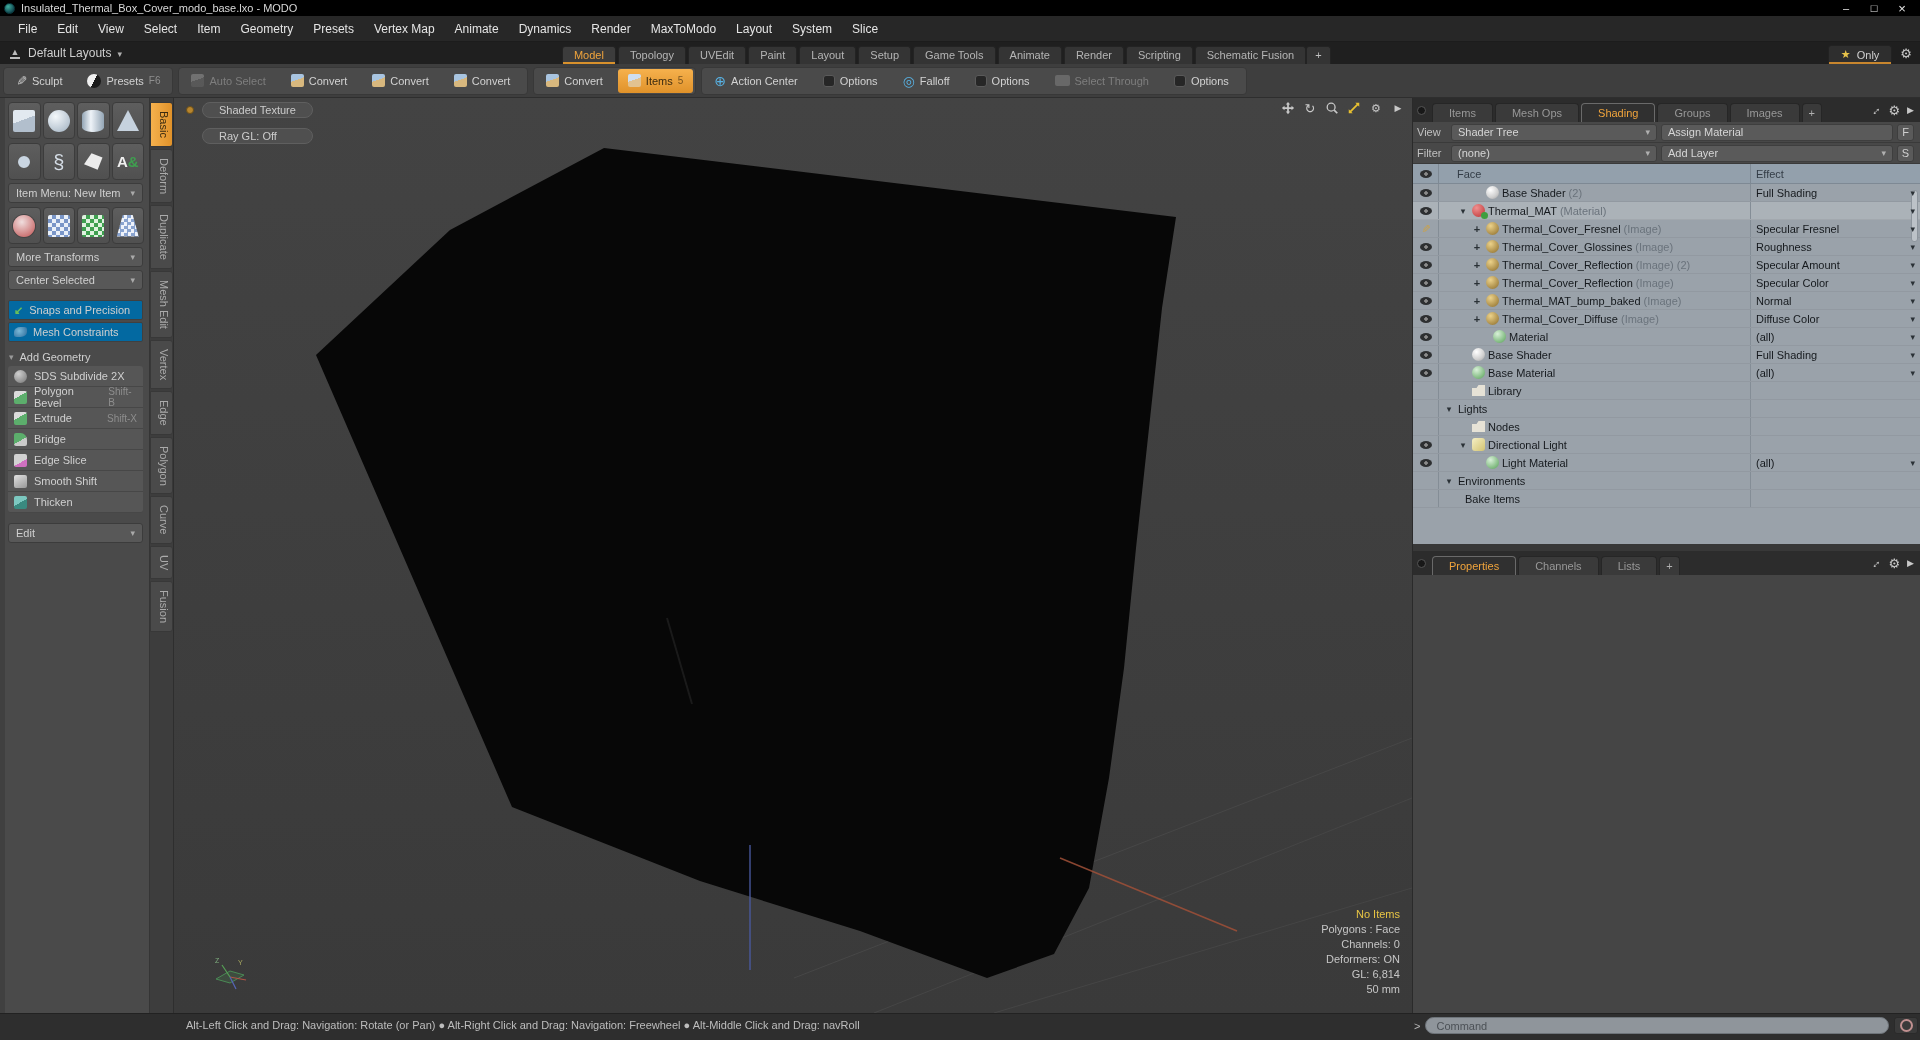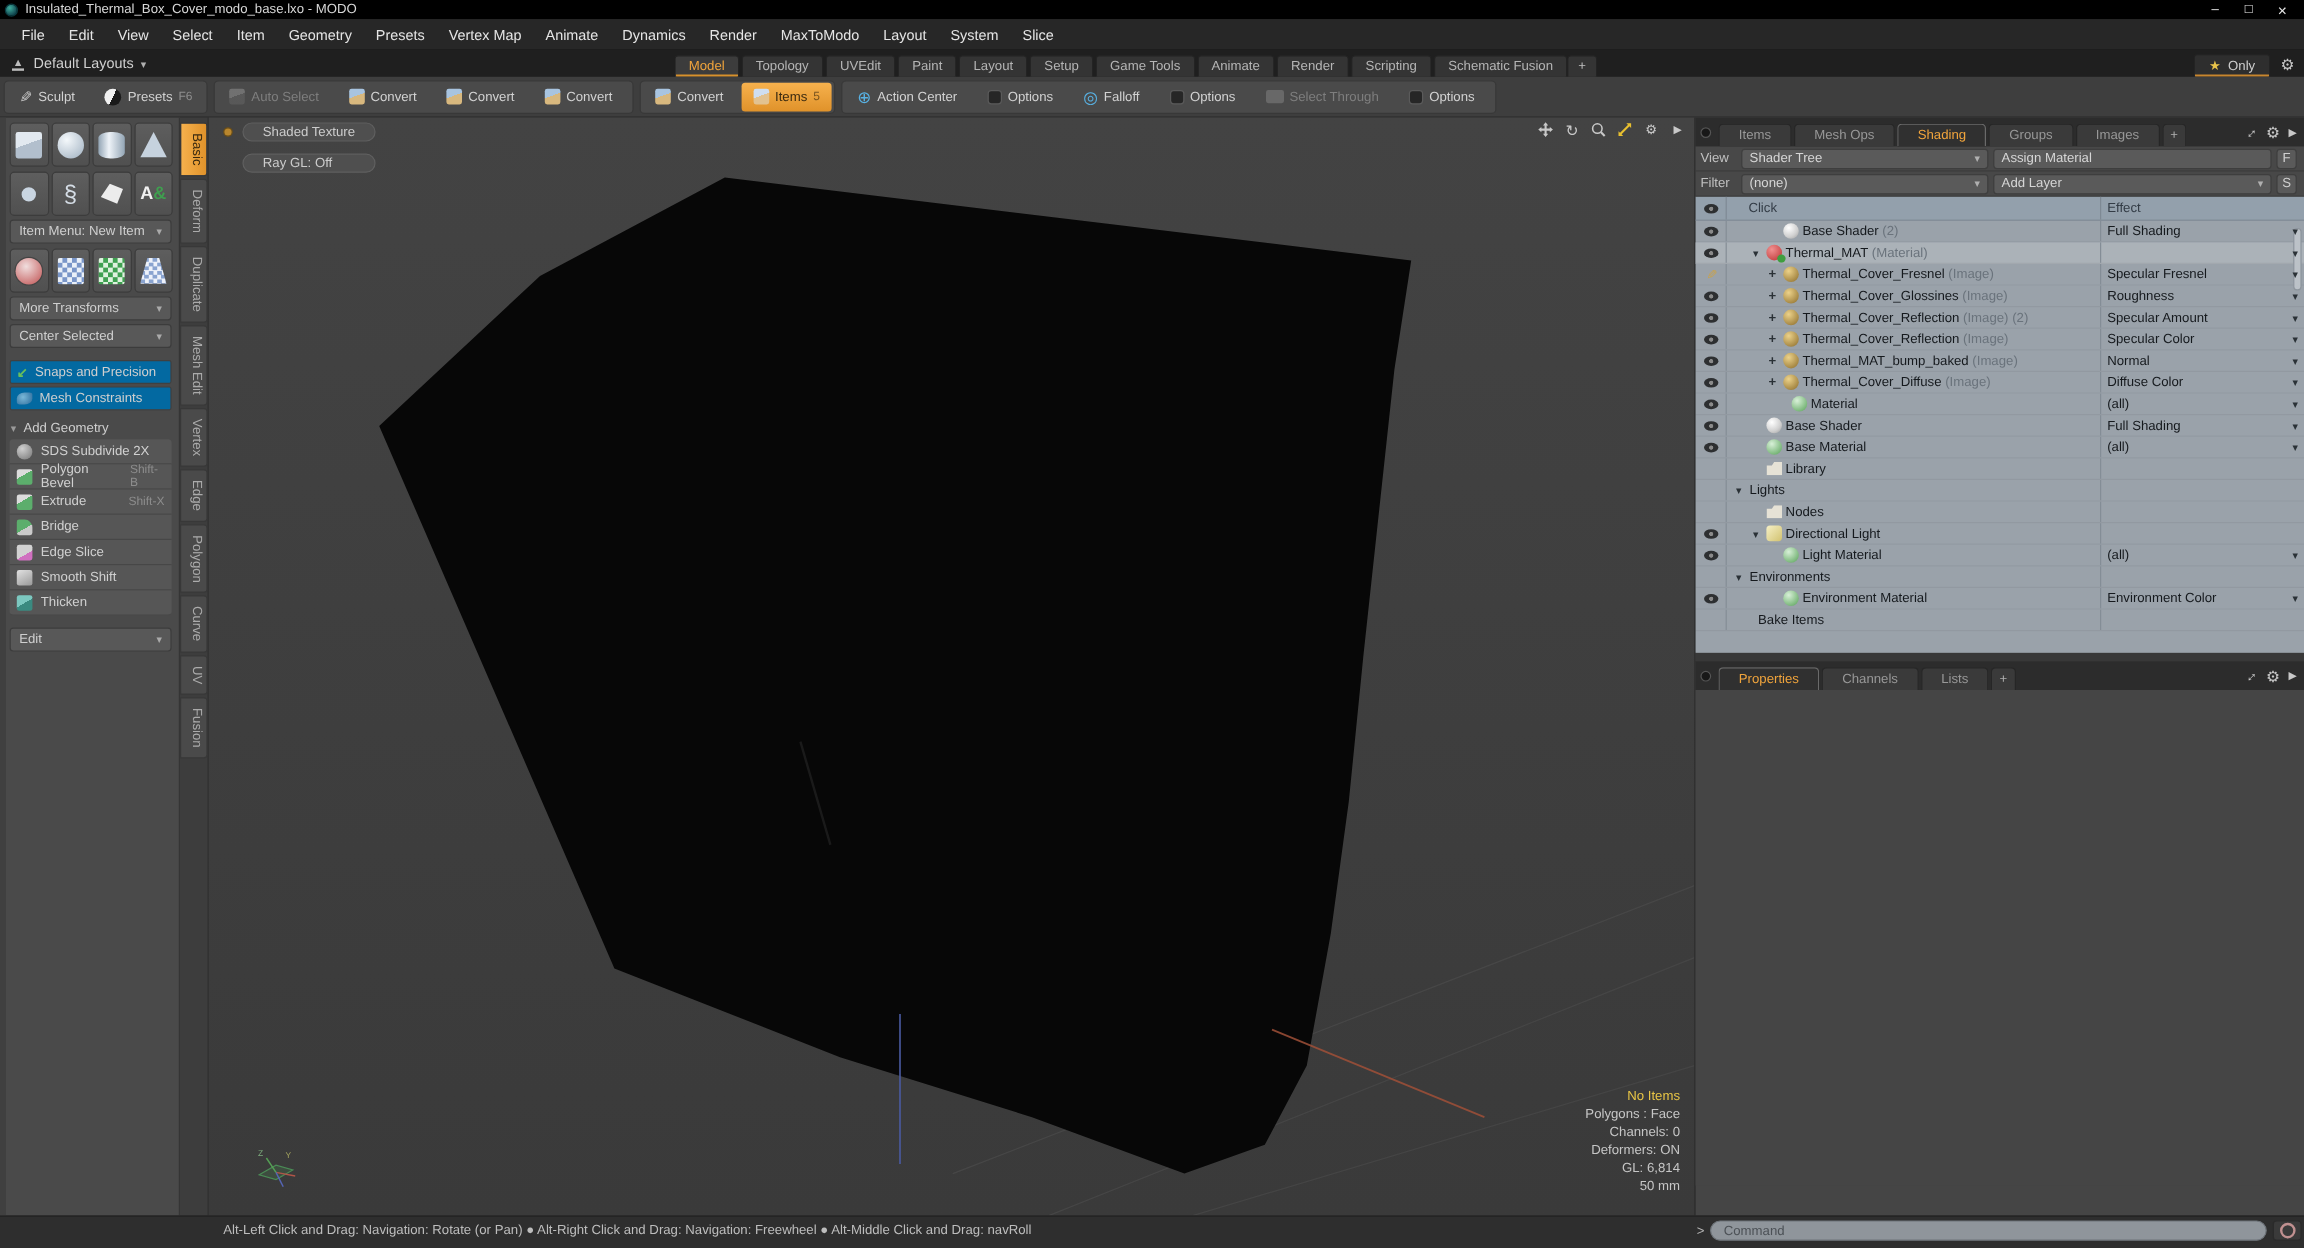--- a/index.html
+++ b/index.html
@@ -688,21 +688,21 @@
     <span class="ctl-dd w232">
       <span>Add Layer</span>
     </span>
     <span class="sq-btn">S</span>
   </div>
 
   <div class="tree-header">
     <span class="tvis">
         <span class="vis-eye"></span>
       </span>
-    <span class="th-name">Click</span>
+    <span class="th-name">Face</span>
     <span class="th-effect">Effect</span>
   </div>
 
   <div id="tree">
 
     <div class="tree-scroll"></div>
 
       <div class="trow">
         <span class="tvis">
           <span class="vis-eye"></span>
@@ -969,35 +969,20 @@
           <span class="nlabel">Environments</span>
           <span class="ndim"></span>
         </span>
         <span class="teffect">
           <span class="elabel"></span>
 
         </span>
       </div>
 
 
-      <div class="trow">
-        <span class="tvis">
-          <span class="vis-eye"></span>
-        </span>
-        <span class="tname" style="padding-left: 32px;">
-          <span class="tw"></span>
-          <span class="nicon ic-sphere-green"></span>
-          <span class="nlabel">Environment Material</span>
-          <span class="ndim"></span>
-        </span>
-        <span class="teffect">
-          <span class="elabel">Environment Color</span>
-          <span class="edd show"></span>
-        </span>
-      </div>
 
       <div class="trow">
         <span class="tvis">
           <span></span>
         </span>
         <span class="tname" style="padding-left: 11px;">
           <span class="tw"></span>
 
           <span class="nlabel">Bake Items</span>
           <span class="ndim"></span>

